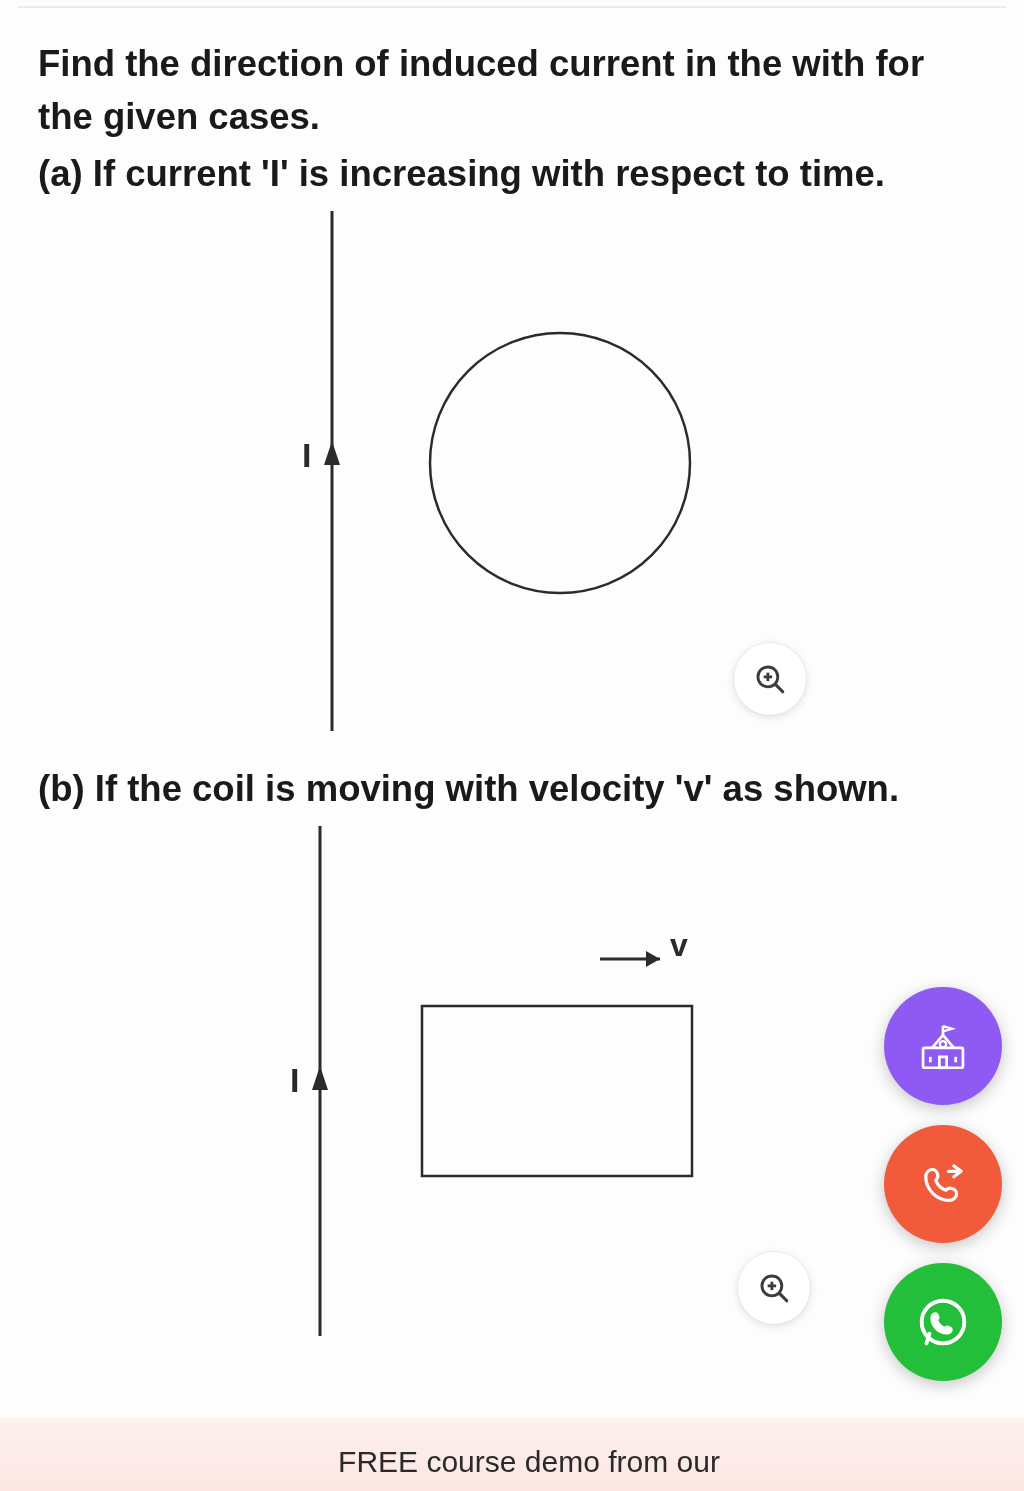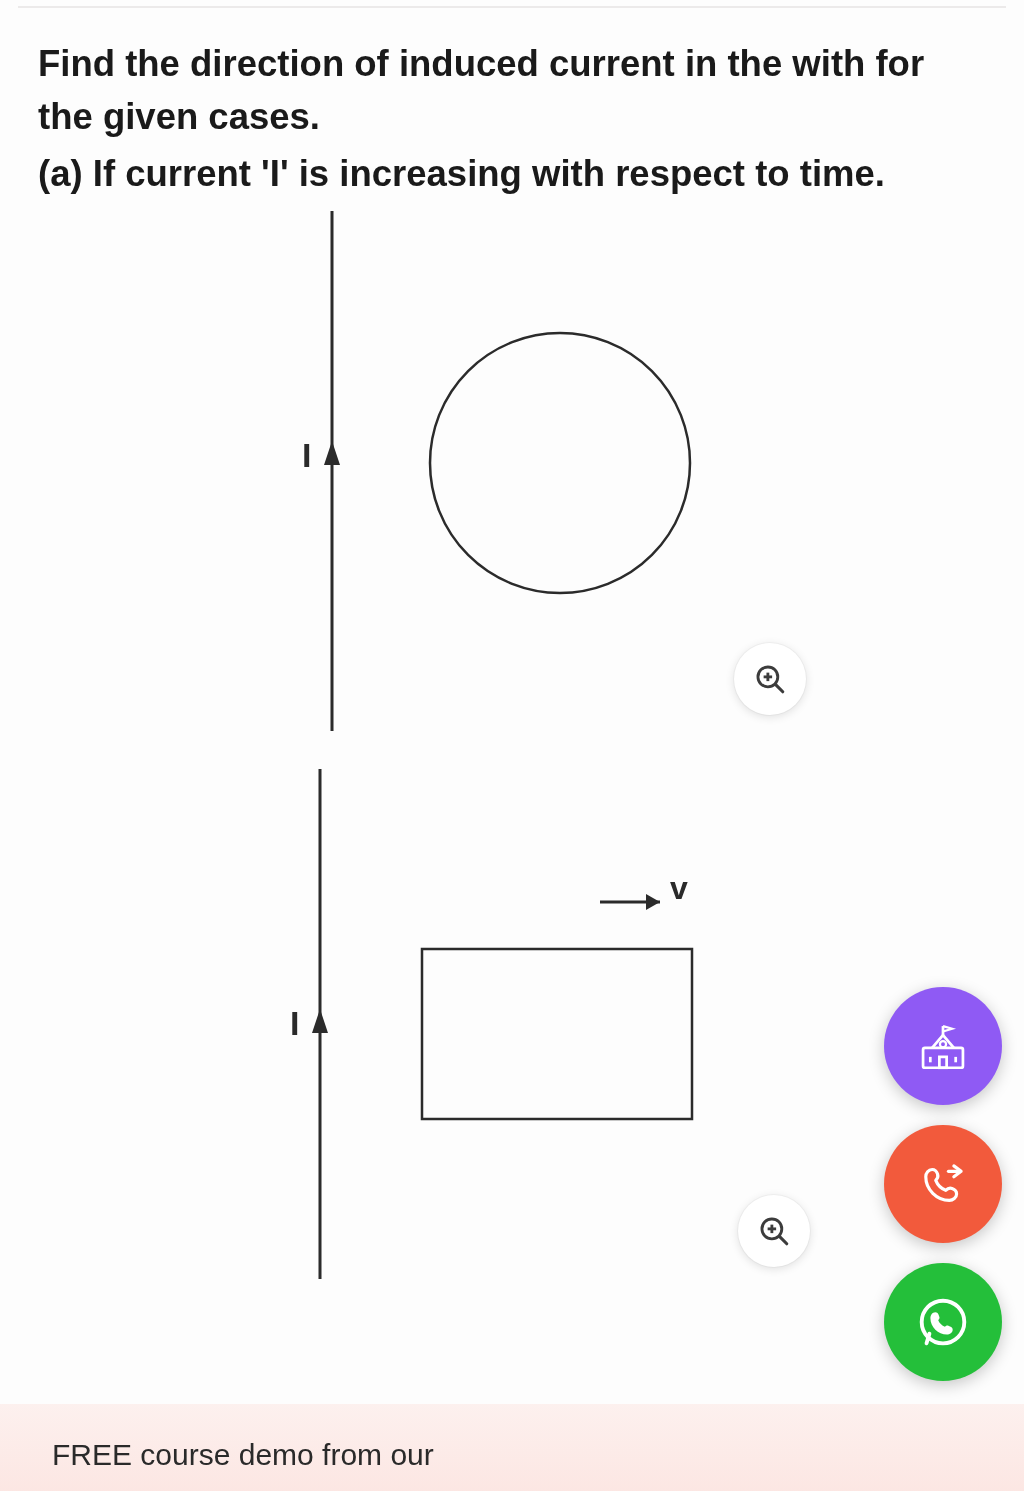--- a/index.html
+++ b/index.html
@@ -55,25 +55,25 @@
     align-items: center;
     justify-content: center;
     cursor: pointer;
   }
   .zoom-a { right: 66px; bottom: 44px; }
   .zoom-b { right: 62px; bottom: 22px; }
 
   .bottom-banner {
     position: absolute;
     left: 0; right: 0; bottom: 0;
-    height: 87px;
+    height: 73px;
     background: linear-gradient(to bottom, rgba(252,230,226,0.55), rgba(252,228,224,0.9));
     display: flex;
     align-items: center;
-    justify-content: flex-start;
+    justify-content: center;
     padding: 0 18px 0 52px;
   }
   .banner-text {
     font-size: 30px;
     color: #2a2a2a;
     font-weight: 400;
     margin-top: 14px;
   }
   .cta-btn {
     background: #f25a3c;
@@ -137,20 +137,21 @@
     <div class="zoom-btn zoom-a">
       <svg width="34" height="34" viewBox="0 0 24 24">
         <circle cx="10.5" cy="10.5" r="7" fill="none" stroke="#3c3c3c" stroke-width="2"></circle>
         <line x1="16" y1="16" x2="21" y2="21" stroke="#3c3c3c" stroke-width="2.2" stroke-linecap="round"></line>
         <line x1="10.5" y1="7.5" x2="10.5" y2="13.5" stroke="#3c3c3c" stroke-width="2"></line>
         <line x1="7.5" y1="10.5" x2="13.5" y2="10.5" stroke="#3c3c3c" stroke-width="2"></line>
       </svg>
     </div>
   </div>
 
+  <div class="sub-label">(b) If the coil is moving with velocity 'v' as shown.</div>
 
   <div class="diagram-wrap diag-b">
     <svg width="720" height="520" viewBox="0 0 720 520">
 
       <line x1="168" y1="0" x2="168" y2="510" stroke="#2b2b2b" stroke-width="3"></line>
 
       <polygon points="168,240 160,264 176,264" fill="#2b2b2b"></polygon>
 
       <text x="138" y="266" font-family="Arial" font-size="34" font-weight="600" fill="#2a2a2a">I</text>
 

